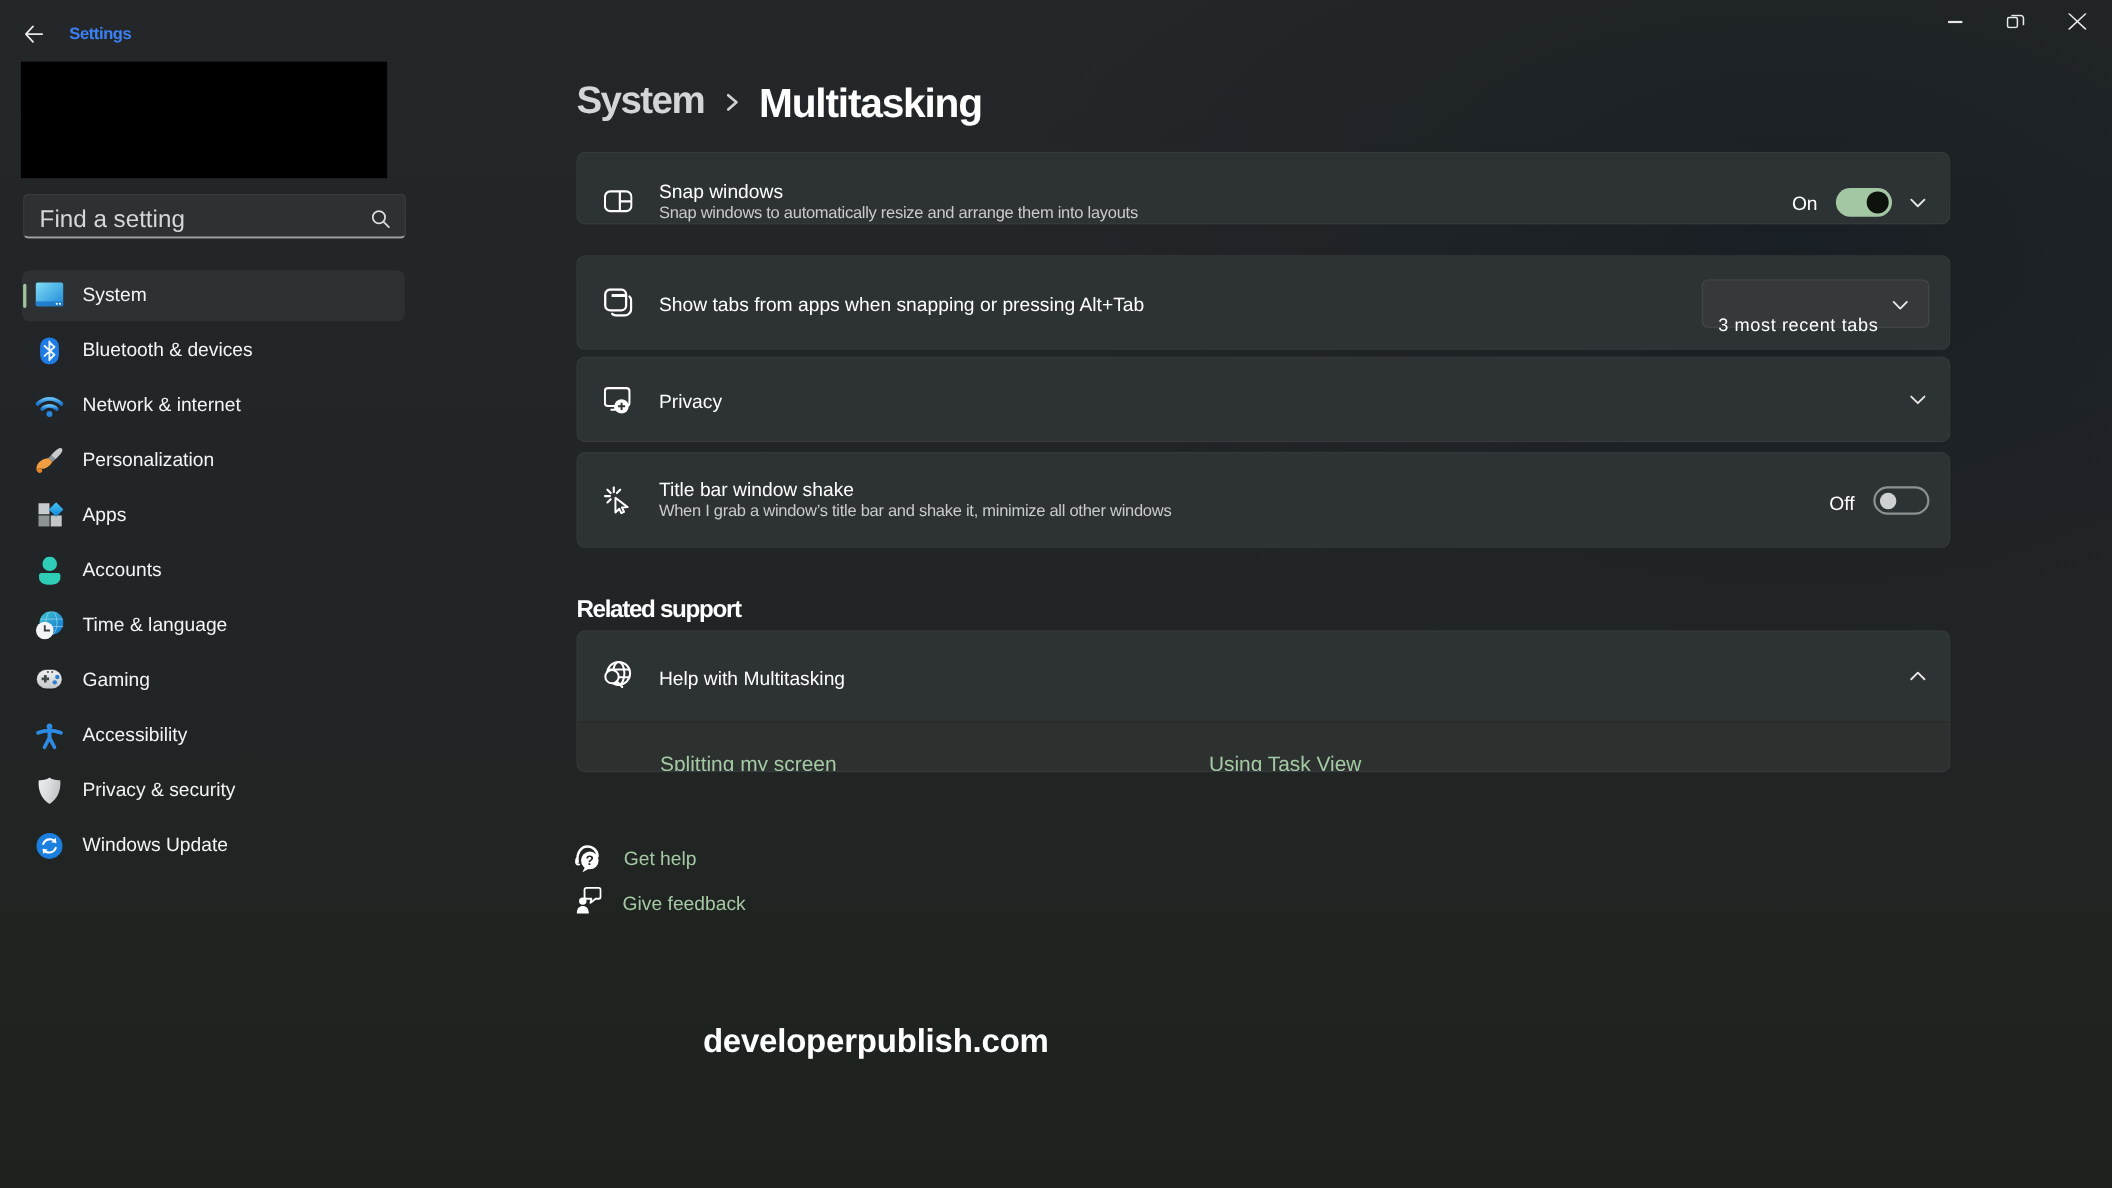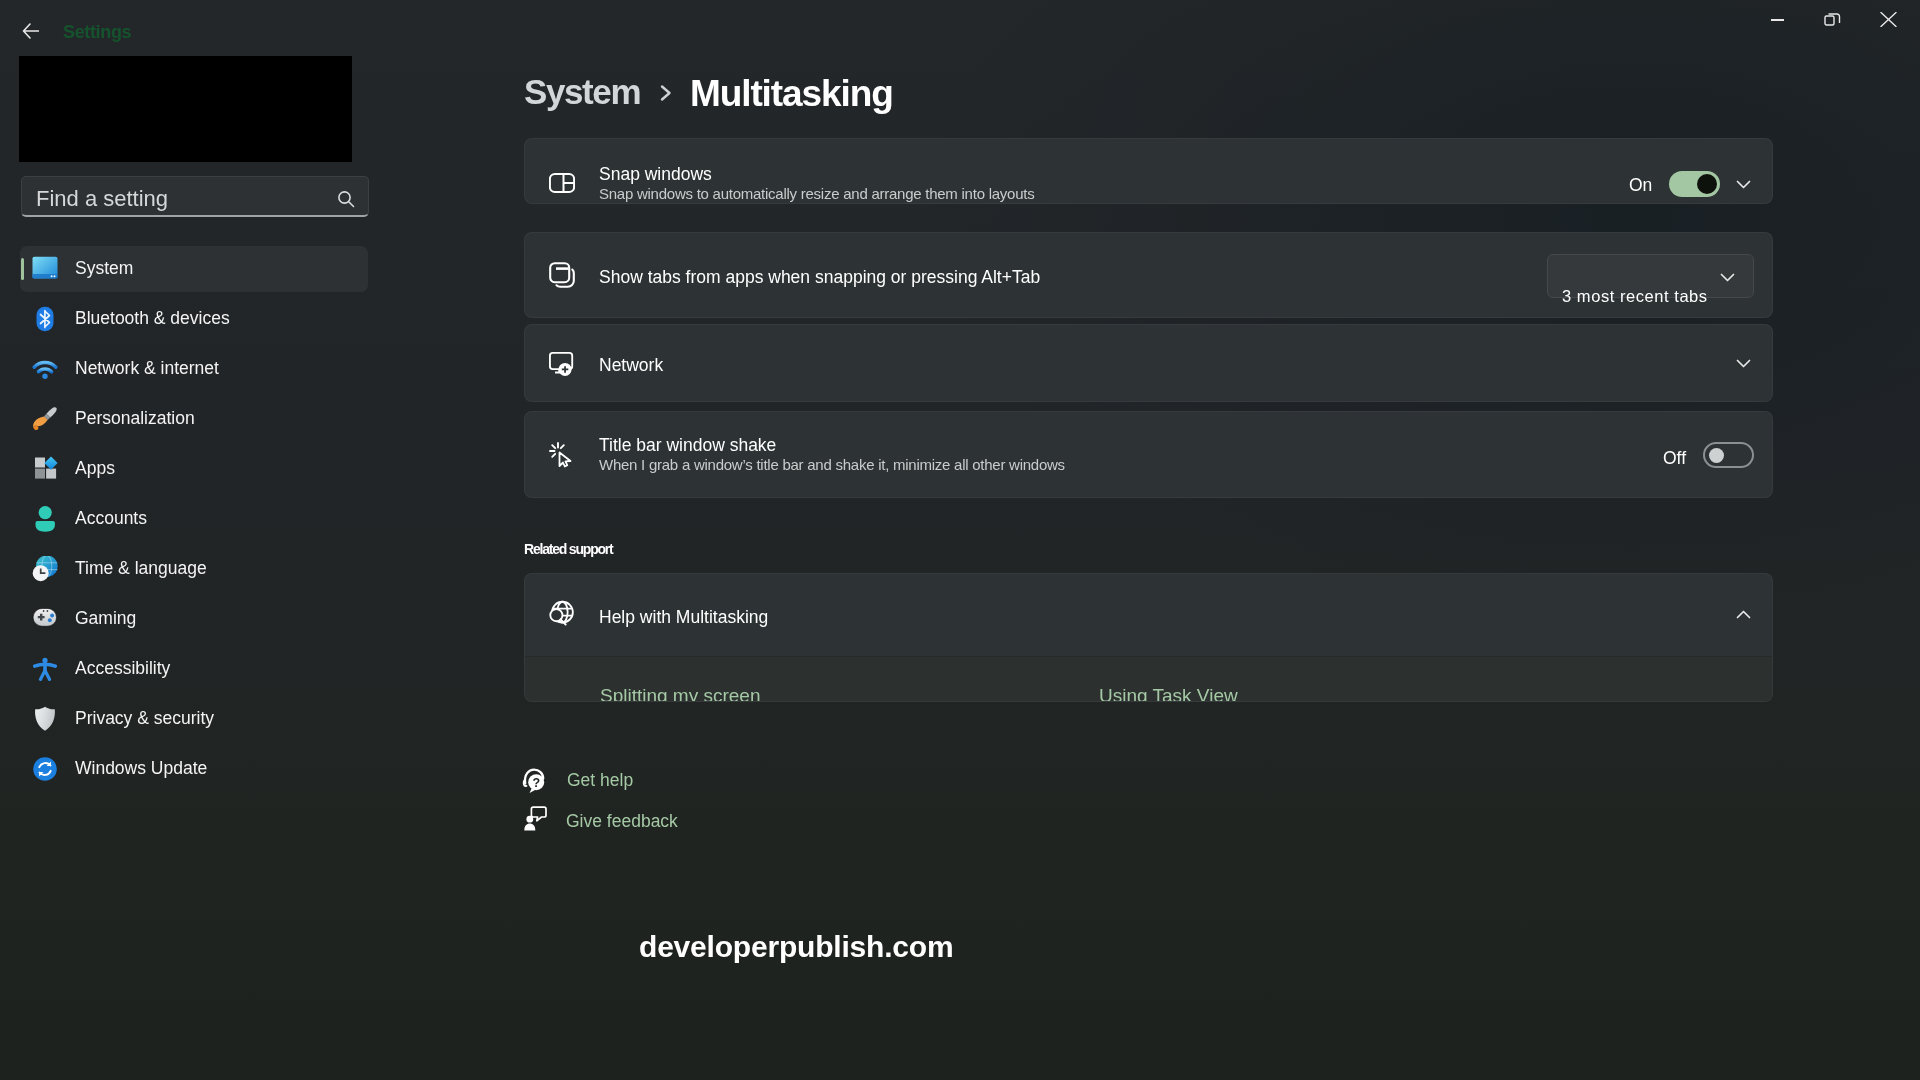--- a/index.html
+++ b/index.html
@@ -7,21 +7,21 @@
 body {
   font-family:"Liberation Sans", sans-serif;
   background:
     radial-gradient(1200px 700px at 85% 20%, rgba(16,26,32,0.55), rgba(16,26,32,0) 60%),
     linear-gradient(180deg, #242729 0%, #222528 40%, #202421 78%, #1e221f 100%);
   color:#fff;
   position:relative;
 }
 .abs { position:absolute; }
 
-#settings-title { left:63px; top:22px; font-size:18px; font-weight:bold; letter-spacing:-0.35px; color:#14532d; }
+#settings-title { left:63px; top:22px; font-size:15px; font-weight:bold; letter-spacing:-0.35px; color:#3b82f6; }
 
 #blackbox { left:19px; top:56px; width:333px; height:106px; background:#000; }
 #searchbox {
   left:21px; top:176px; width:348px; height:41px;
   background:#2d3134; border:1px solid #3c4043; border-bottom:2px solid #9fa3a5;
   border-radius:5px;
 }
 #searchbox .ph { position:absolute; left:14px; top:9px; font-size:22px; color:#d5d7d8; }
 .nav-item { left:20px; width:348px; height:46px; border-radius:7px; }
 .nav-item.sel { background:#2d3134; }
@@ -54,21 +54,21 @@
 }
 .tog-off .knob { position:absolute; left:4px; top:3.5px; width:15px; height:15px; border-radius:50%; background:#cdd1d2; }
 .toglabel { position:absolute; font-size:17.5px; color:#fff; }
 
 #dropdown {
   position:absolute; left:1022px; top:21px; width:207px; height:44px;
   background:#35393b; border:1px solid #45494b; border-radius:6px;
 }
 #dropdown .txt { position:absolute; left:14px; top:10px; font-size:16.5px; letter-spacing:0.55px; color:#fff;margin-top:22px; }
 
-#related-h { left:524px; top:541px; font-size:14px; font-weight:bold; letter-spacing:-1.2px; color:#fff; }
+#related-h { left:524px; top:541px; font-size:22px; font-weight:bold; letter-spacing:-1.2px; color:#fff; }
 #helpcard { top:573px; height:129px; overflow:hidden; }
 #helpcard .hdr { position:absolute; left:0; top:0; right:0; height:82px; }
 #helpcard .body { position:absolute; left:0; top:82px; right:0; bottom:0; background:#2c3130; border-top:1px solid #262a28; }
 .greenlink { position:absolute; font-size:19px; color:#a5c9a5; }
 
 .flink { font-size:17.5px; color:#a5c9a5;text-align:center; }
 
 #wm { left:639px; top:930px; font-size:30px; font-weight:bold; color:#fff; letter-spacing:-0.2px; }
 </style>
 </head>
@@ -272,21 +272,21 @@
   </div>
 </div>
 
 <div class="abs card" style="top:324px;height:78px">
   <svg class="cico" style="top:26px" width="28" height="28" viewBox="0 0 28 28">
       <rect x="1" y="2" width="24" height="17.5" rx="3" fill="none" stroke="#fff" stroke-width="2"></rect>
       <path d="M11 19.5 V23 M6.5 23.2 H15" stroke="#fff" stroke-width="2"></path>
       <circle cx="17.3" cy="19.8" r="7" fill="#fff"></circle>
       <path d="M17.3 16.3 V23.3 M13.8 19.8 H20.8" stroke="#2d3234" stroke-width="1.9"></path>
     </svg>
-  <div class="t1" style="top:30px">Network</div>
+  <div class="t1" style="top:30px">Privacy</div>
   <svg class="chev" style="left:1211px;top:31px" width="15" height="15" viewBox="0 0 15 15">
       <path d="M1.5 4.5 L7.5 10.5 L13.5 4.5" stroke="#e8e8e8" stroke-width="1.7" fill="none" stroke-linecap="round" stroke-linejoin="round"></path>
     </svg>
 </div>
 
 <div class="abs card" style="top:411px;height:87px">
   <svg class="cico" style="top:30px" width="26" height="26" viewBox="0 0 26 26">
     <path d="M10.5 10.5 V24 L14 20.5 L15.8 24.5 L18.3 23.3 L16.5 19.3 L21.5 19 Z" fill="none" stroke="#fff" stroke-width="1.8" stroke-linejoin="round"></path>
     <path d="M9 1 V5.5 M3.2 3.2 L6.2 6.2 M1 9 H5.5 M3.2 14.8 L6.2 11.8 M14.8 3.2 L11.8 6.2" stroke="#fff" stroke-width="1.9" stroke-linecap="round"></path>
   </svg>

